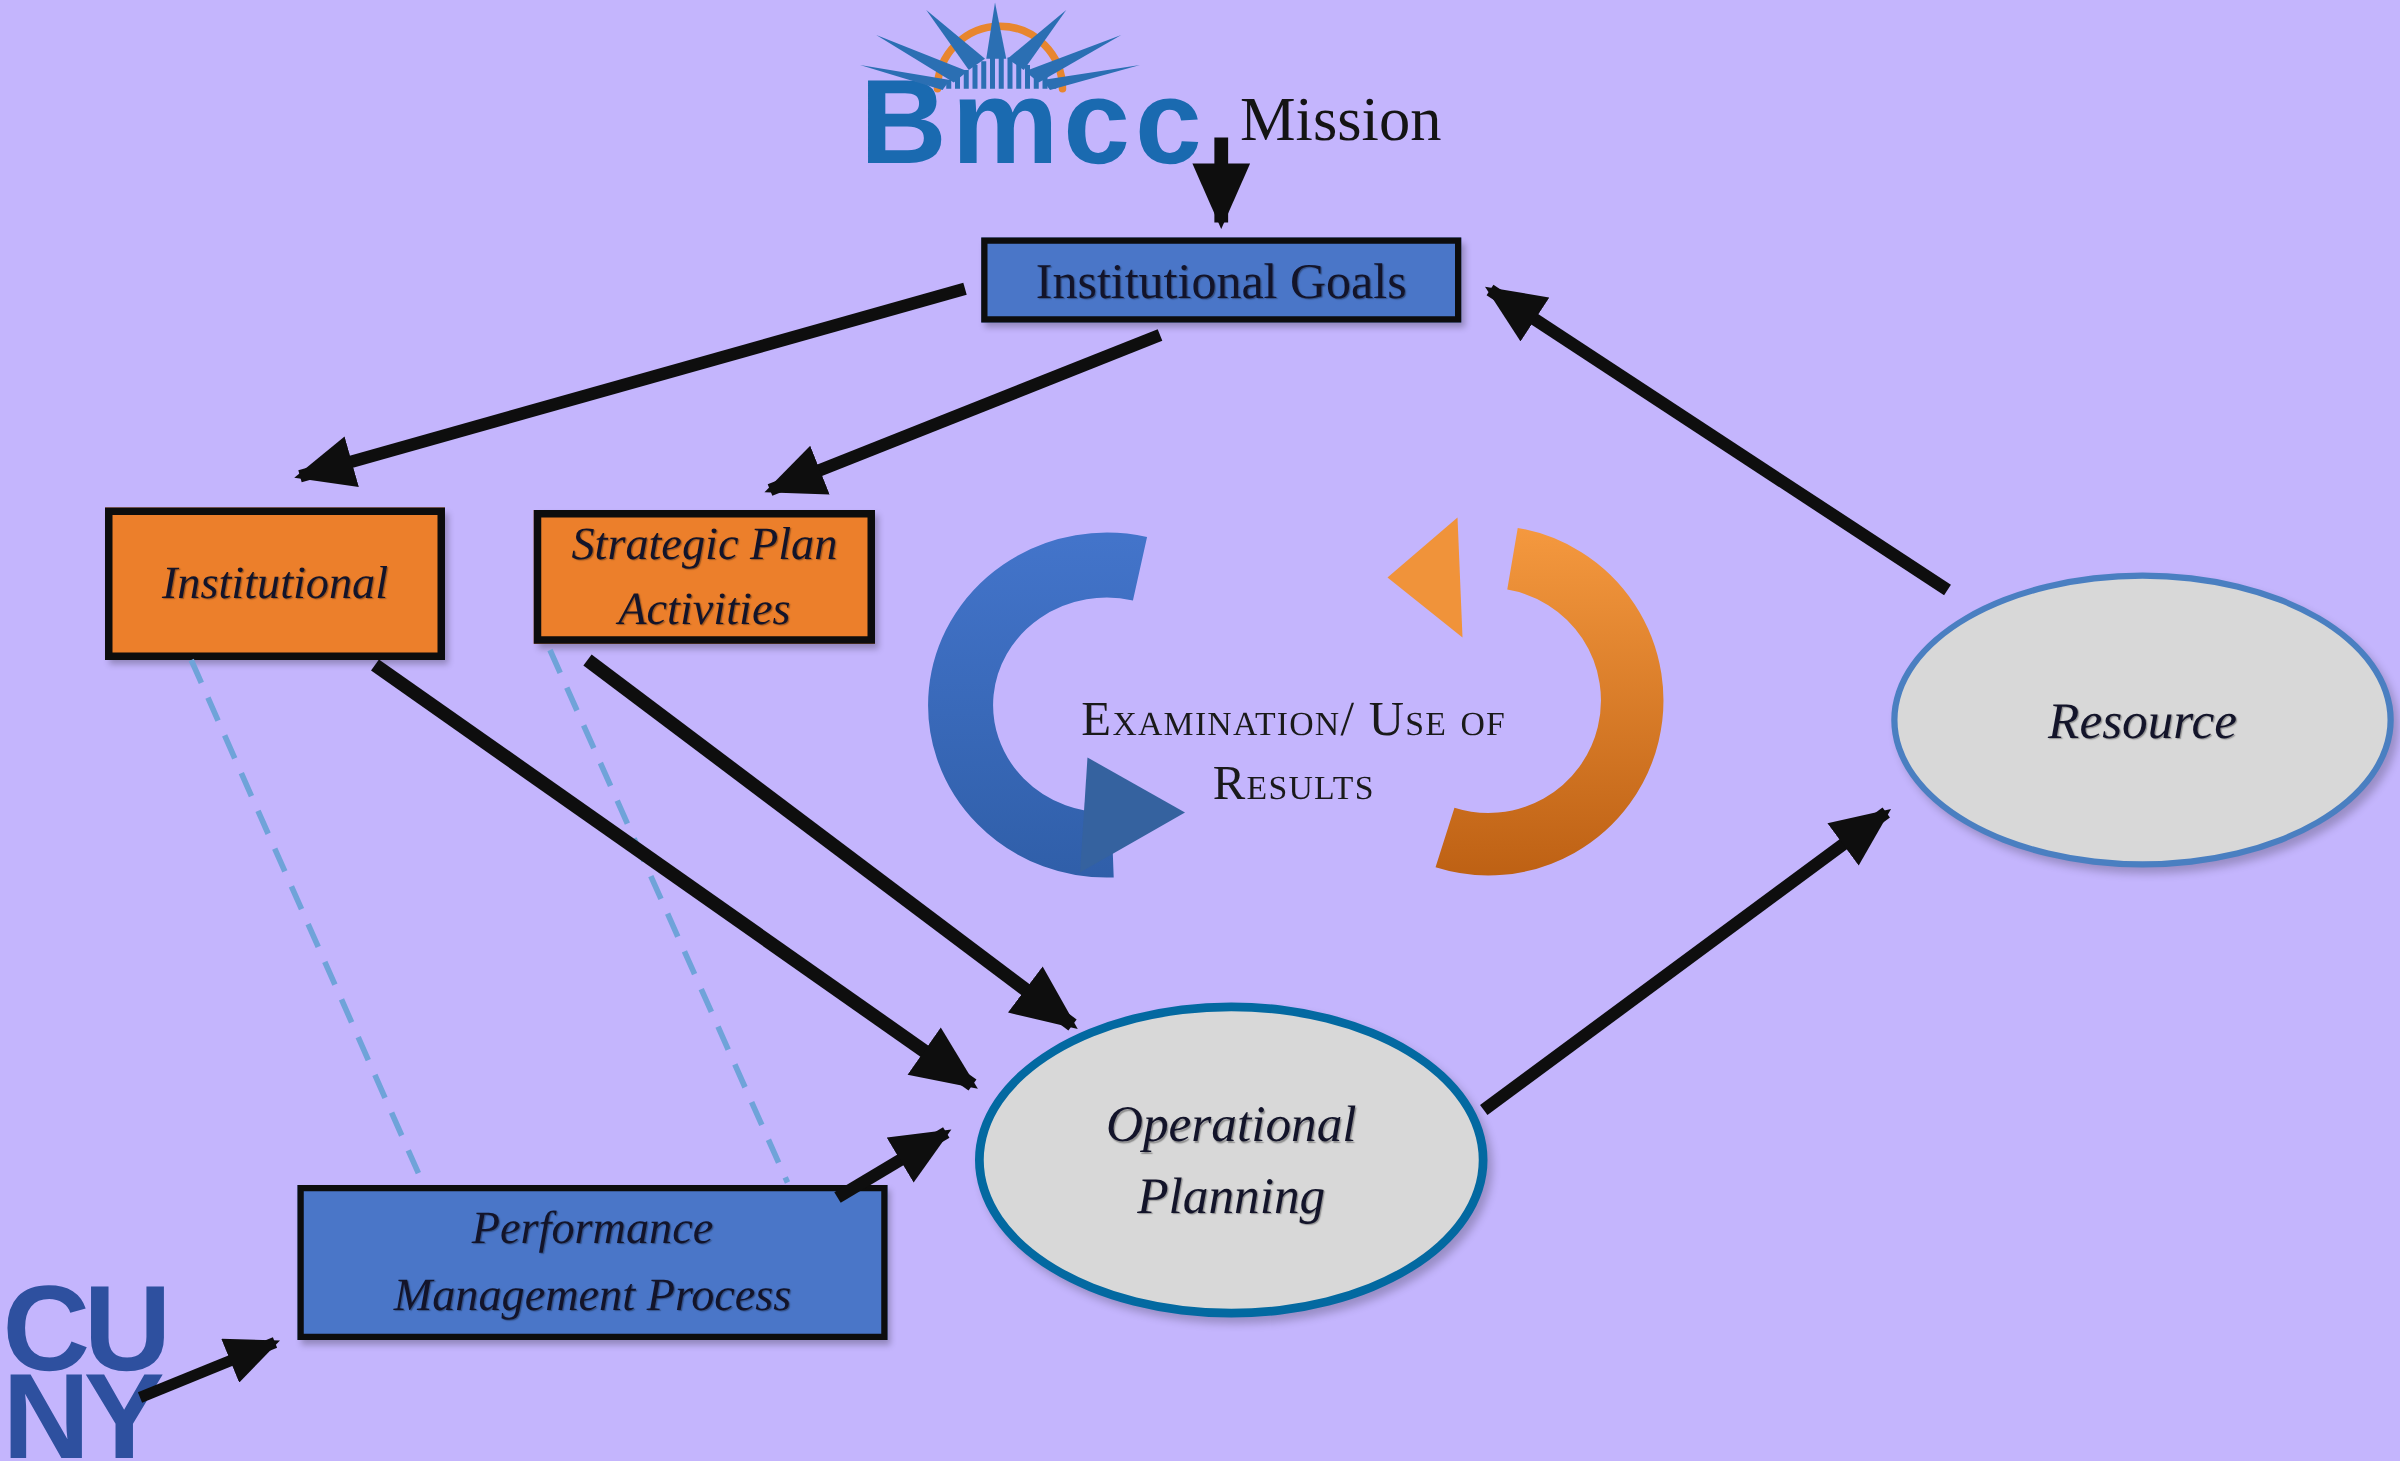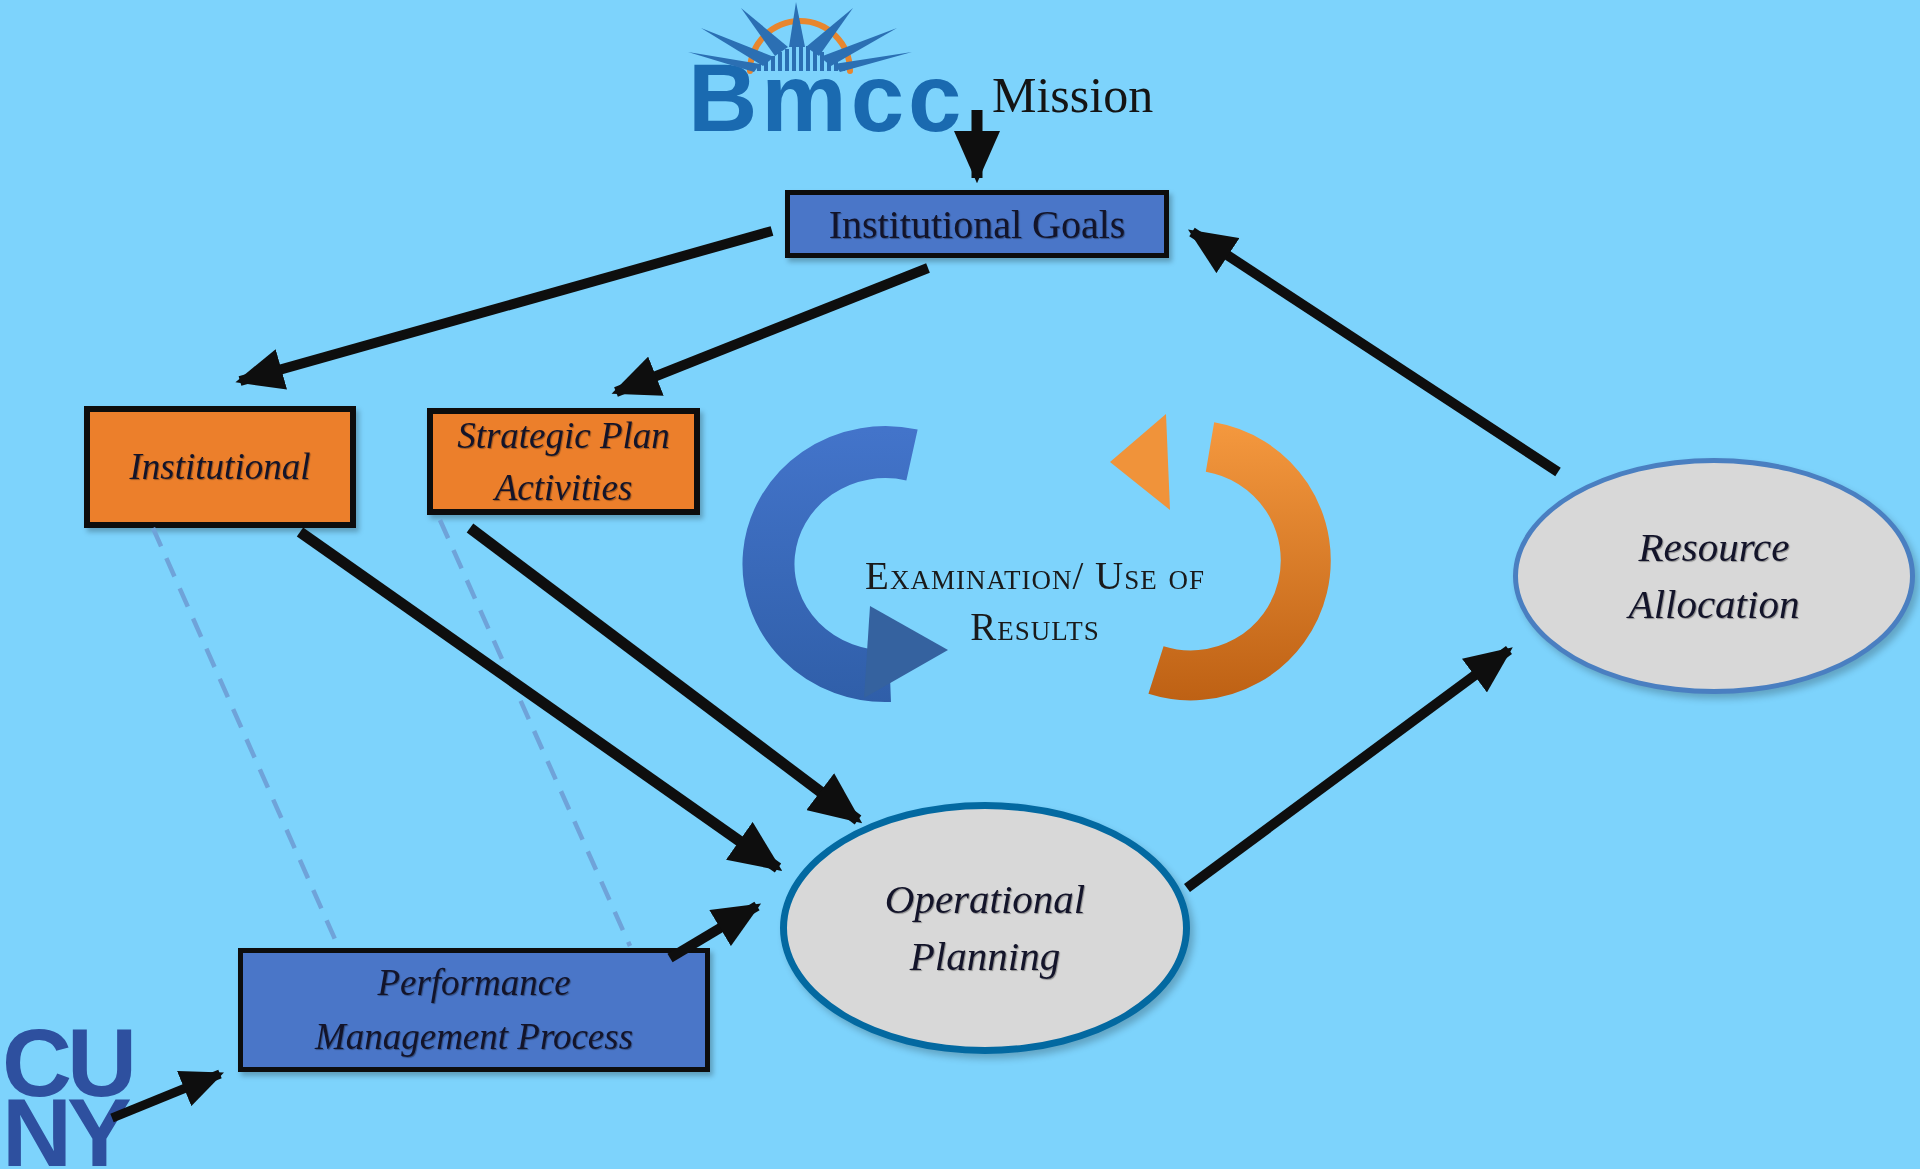--- a/index.html
+++ b/index.html
@@ -1,16 +1,16 @@
 <!DOCTYPE html>
 <html><head>
 <meta charset="utf-8">
 <style>
   html,body{margin:0;padding:0;background:#ffffff;}
-  #canvas{position:relative;width:1920px;height:1169px;background:#7dd3fc;overflow:hidden;
+  #canvas{position:relative;width:1920px;height:1169px;background:#c4b5fd;overflow:hidden;
           font-family:"Liberation Serif","DejaVu Serif",serif;}
   
   .node{position:absolute;display:flex;flex-direction:column;justify-content:center;align-items:center;
         text-align:center;color:#13142a;z-index:1;box-sizing:border-box;}
   .node .ln{display:block;font-style:italic;}
   .rect-blue{background:#4a76c8;border:5px solid #0d0d0d;box-shadow:3px 4px 5px rgba(0,0,0,.25);}
   .rect-orange{background:#ec7f2b;border:6px solid #0d0d0d;box-shadow:3px 4px 5px rgba(0,0,0,.25);}
   .ellipse{background:#d8d8d8;border-radius:50%;box-shadow:4px 5px 7px rgba(0,0,0,.22);text-align:right;}
   .node-label{text-shadow:1px 1px 1px rgba(0,0,0,.35);}
   #goals{left:785px;top:190px;width:384px;height:68px;font-size:40px;}
@@ -65,21 +65,20 @@
     <span class="ln node-label">Management Process</span>
   </div>
 
   <div id="operational" class="node ellipse">
     <span class="ln node-label">Operational</span>
     <span class="ln node-label">Planning</span>
   </div>
 
   <div id="resource" class="node ellipse">
     <span class="ln node-label">Resource</span>
-    <span class="ln node-label">Allocation</span>
   </div>
 
   <div id="cycle-text">
     <span class="ln">Examination/</span>
     <span class="ln">Use of Results</span>
   </div>
 
   <svg id="overlay" viewBox="0 0 1920 1169">
     <defs>
       <marker id="ah" viewBox="0 0 10 8.8" refX="9" refY="4.4" markerWidth="4.8" markerHeight="4.2" orient="auto" markerUnits="strokeWidth">

